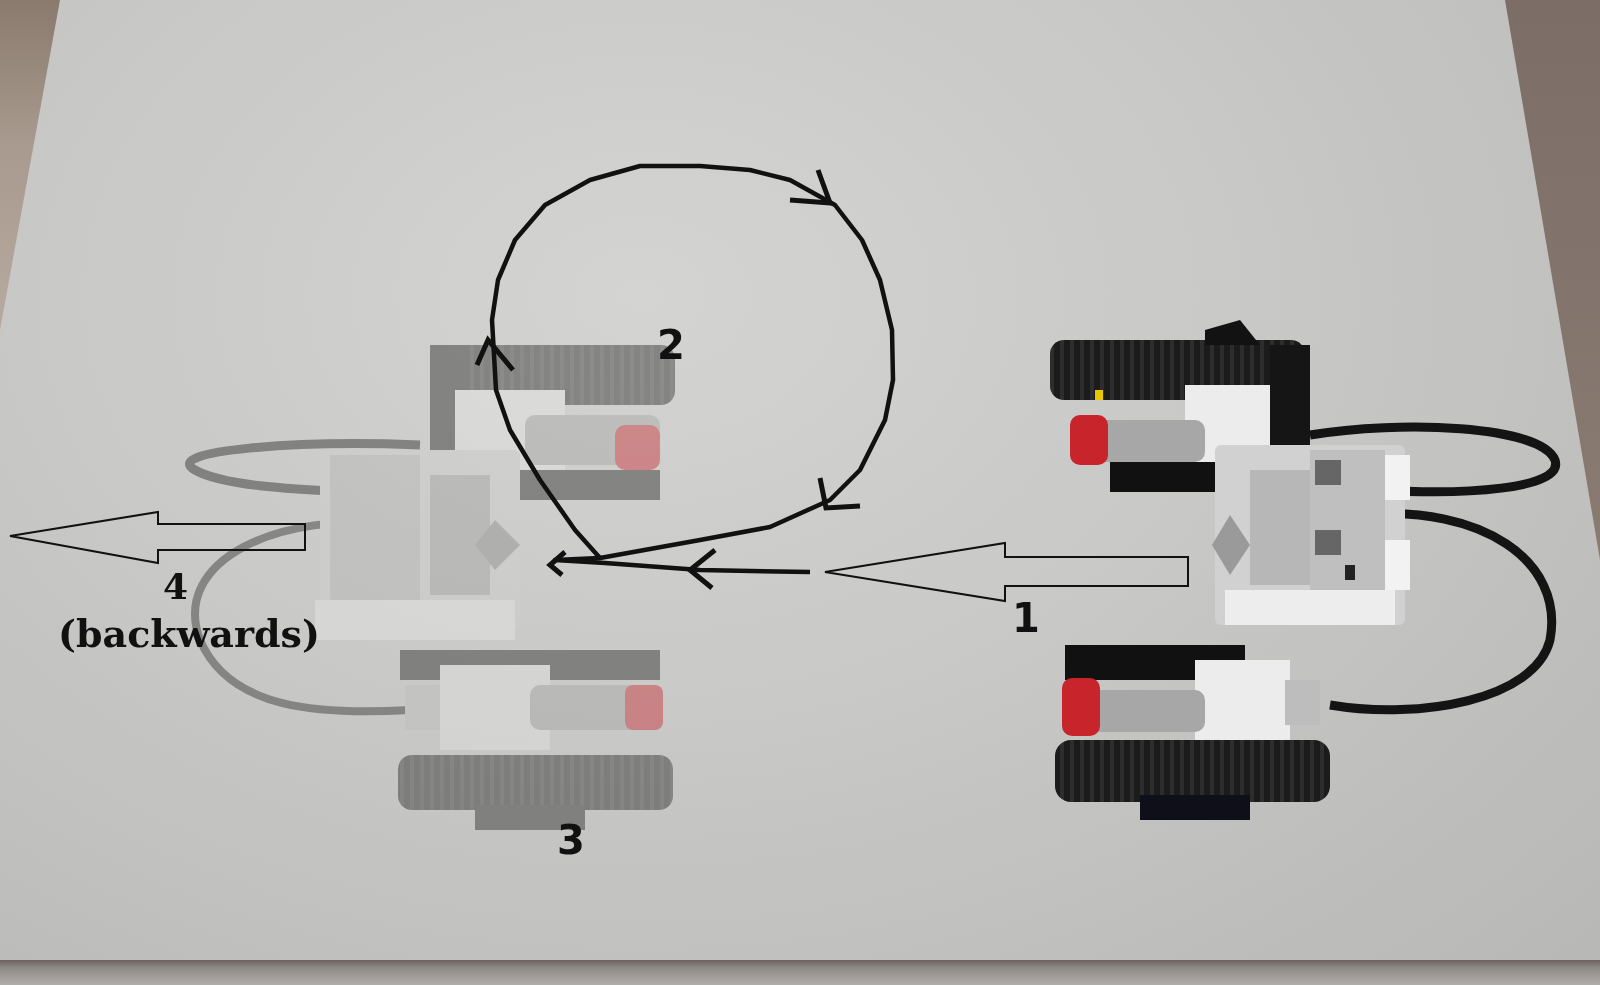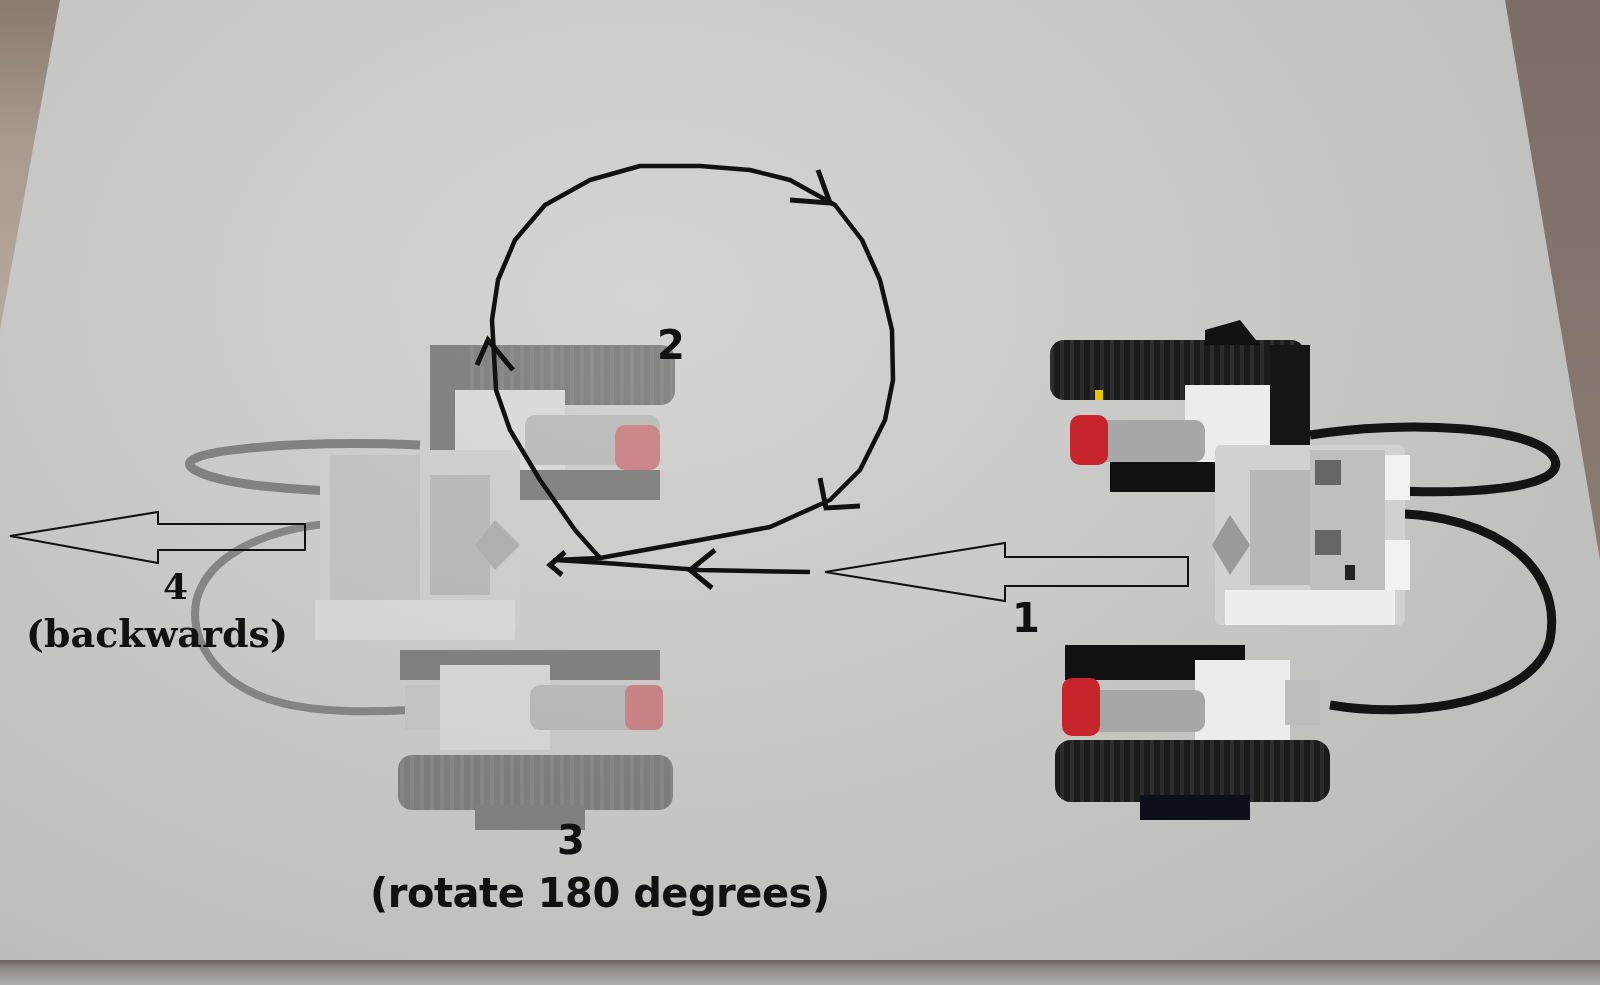--- a/index.html
+++ b/index.html
@@ -136,17 +136,16 @@
       <path stroke-width="5" d="M715 550 L 690 570 L 712 588"></path>
       <path stroke-width="5" d="M565 552 L 550 565 L 562 575"></path>
     </g>
   </svg>
 
   <div class="label sans" style="left:1012px; top:598px; font-size:40px;">1</div>
 
   <div class="label sans" style="left:657px; top:325px; font-size:40px;">2</div>
 
   <div class="label sans" style="left:557px; top:820px; font-size:40px;">3</div>
-  <div class="label sans" style="left:370px; top:873px; font-size:40px; letter-spacing:-0.5px;">(rotate 180 degrees)</div>
 
   <div class="label serif" style="left:163px; top:568px; font-size:36px;">4</div>
-  <div class="label serif" style="left:26px; top:615px; font-size:38px;">(backwards)</div>
+  <div class="label serif" style="left:58px; top:615px; font-size:38px;">(backwards)</div>
 </div>
 
 </body></html>

